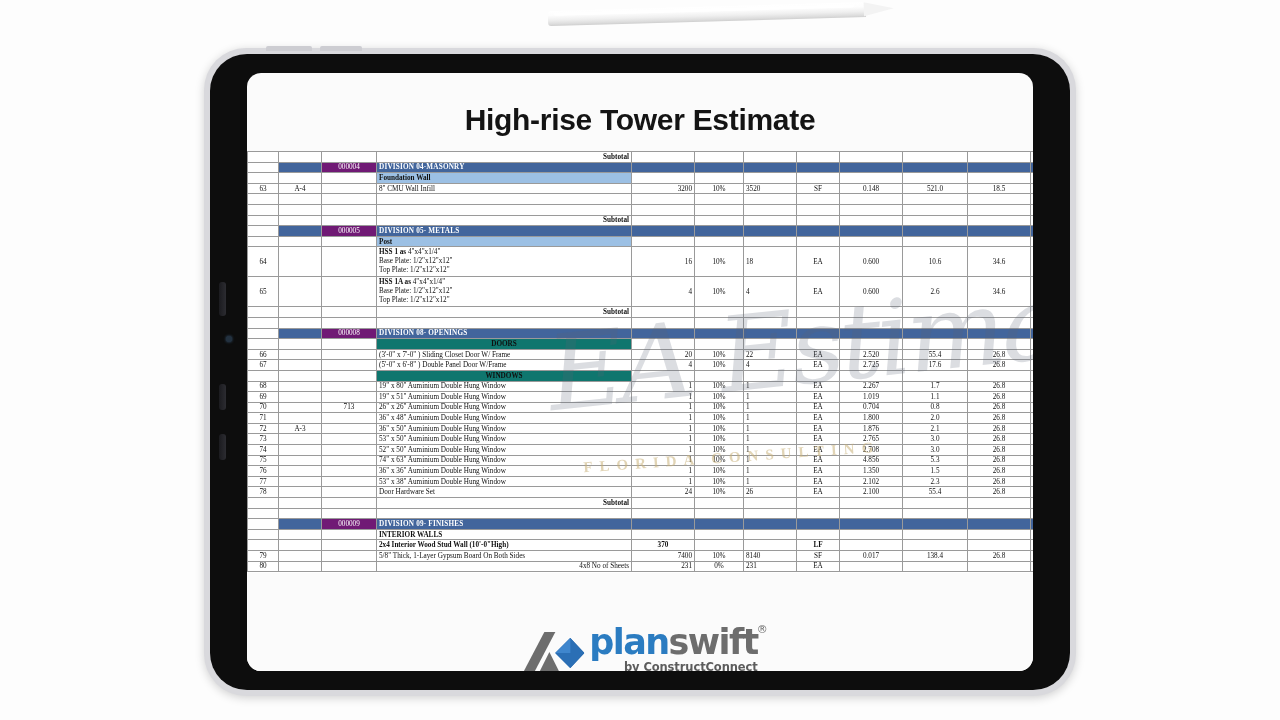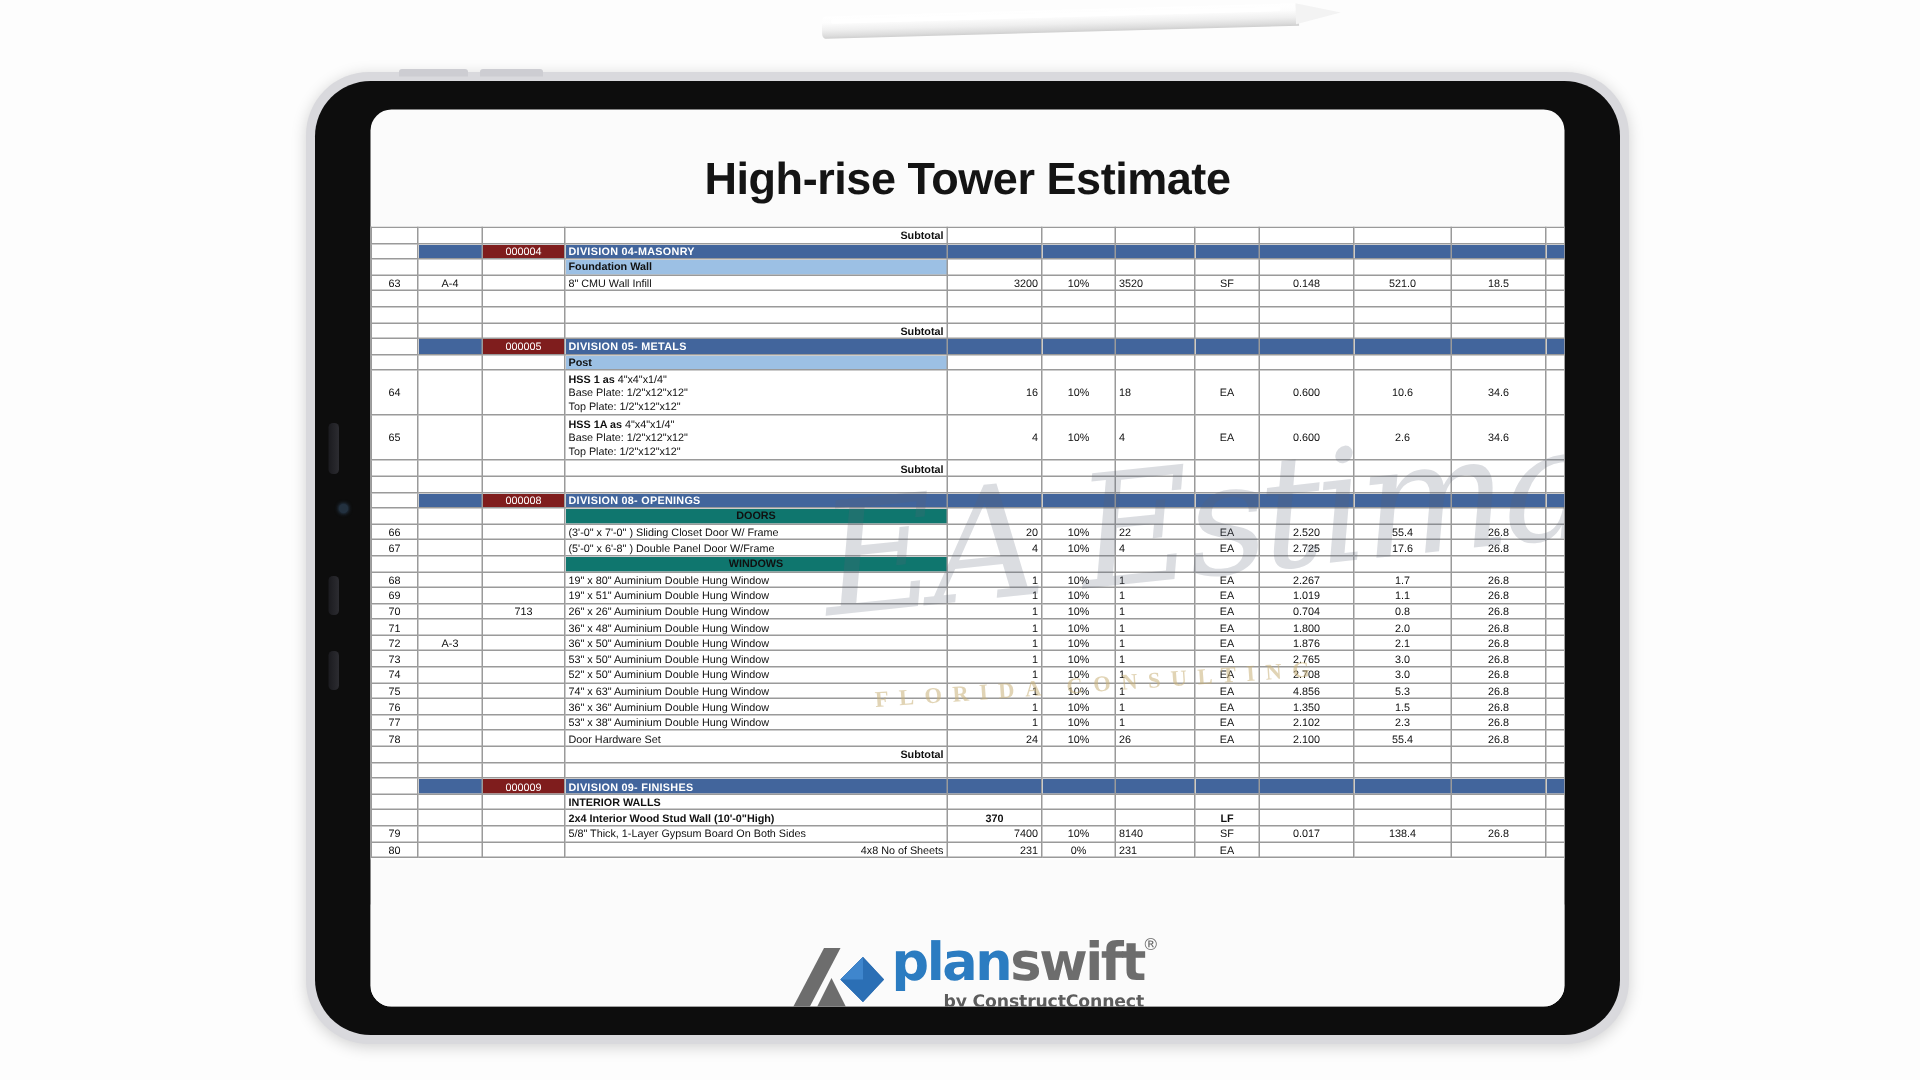--- a/index.html
+++ b/index.html
@@ -26,21 +26,20 @@
   }
   .pencil-shine{
     position:absolute;left:6px;top:6px;width:300px;height:3px;
     background:rgba(255,255,255,.95);border-radius:2px;
   }
   
   #tablet{
     position:absolute;left:204px;top:48px;width:872px;height:648px;
     background:#d9d9dd;border-radius:42px;
     box-shadow:0 2px 10px rgba(0,0,0,.18);
-    padding-left:10px;
   }
   #tablet-bezel{
     position:absolute;left:6px;top:6px;right:6px;bottom:6px;
     background:#0d0d0d;border-radius:37px;
   }
   #tablet-screen{
     position:absolute;left:37px;top:19px;right:37px;bottom:19px;
     background:#fbfbfb;border-radius:14px;overflow:hidden;
   }
   .btn-top{
@@ -59,21 +58,21 @@
     position:absolute;left:0;right:0;top:30px;text-align:center;
     font-size:30px;font-weight:bold;color:#141414;letter-spacing:-.3px;
   }
   
   #sheet{
     position:absolute;left:0;top:78px;right:0;bottom:98px;overflow:hidden;
     background:#ffffff;
   }
   #sheet-inner{position:absolute;left:0;top:0;width:848px;}
   table.grid{border-collapse:collapse;table-layout:fixed;width:848px;
-    font-family:Liberation Sans, sans-serif;font-size:7.2px;color:#101010;}
+    font-family:Liberation Serif, serif;font-size:7.2px;color:#101010;}
   table.grid td{
     border:0.6px solid #9a9a9a;padding:0 2px;height:9.6px;
     overflow:hidden;white-space:nowrap;vertical-align:middle;
   }
   td.c-num{width:26px;text-align:center;}
   td.c-ref{width:38px;text-align:center;}
   td.c-code{width:50px;text-align:center;}
   td.c-desc{width:250px;text-align:left;}
   td.c-qty{width:58px;text-align:right;}
   td.c-waste{width:44px;text-align:center;}
@@ -83,21 +82,21 @@
   td.c-hours{width:60px;text-align:center;}
   td.c-cost{width:58px;text-align:center;}
   td.c-labor{width:70px;text-align:center;}
 
   tr.r-blank td{height:9.6px;}
   tr.r-tall td{height:29px;}
   td.division{
     background:#42659c;color:#ffffff;font-weight:bold;letter-spacing:.2px;
     border-color:#42659c;
   }
-  td.division-code{background:#7f1d1d;color:#ffffff;border-color:#42659c;}
+  td.division-code{background:#701a75;color:#ffffff;border-color:#42659c;}
   td.division-blank{background:#42659c;border-color:#42659c;}
   td.subhead{
     background:#9cc0e4;font-weight:bold;text-align:left;
   }
   td.subhead-center{background:#0f766e;font-weight:bold;text-align:center;}
   td.subtotal-label{text-align:right;font-weight:bold;}
   td.bold-left{font-weight:bold;text-align:left;}
   td.bold-center{font-weight:bold;text-align:center;}
   td.right{text-align:right;}
   .ml{display:block;line-height:9.3px;text-align:left;}

